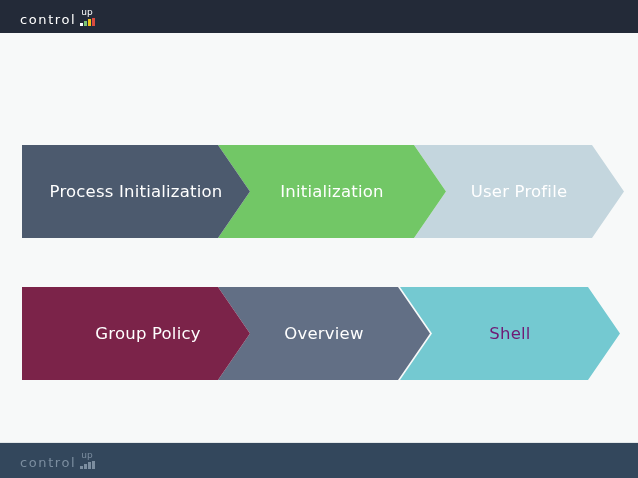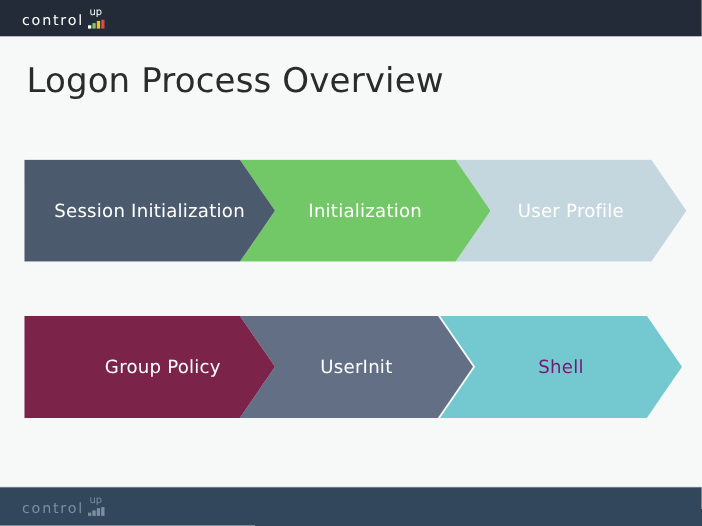--- a/index.html
+++ b/index.html
@@ -141,40 +141,39 @@
       <span class="logo-up">up</span>
       <span class="logo-bars">
         <i class="bar-1" style="background: rgb(255, 255, 255);"></i>
         <i class="bar-2" style="background: rgb(124, 197, 118);"></i>
         <i class="bar-3" style="background: rgb(240, 196, 25);"></i>
         <i class="bar-4" style="background: rgb(217, 75, 63);"></i>
       </span>
     </span>
   </div>
 
-  <h1 class="title">Logon Process Overview</h1>
 
   <div class="chev-row row-1">
     <div class="chev chev-1 shape-head" style="left: 0px; width: 228px; background: rgb(76, 90, 110); z-index: 10;">
-      <span class="chev-label" style="color: rgb(255, 255, 255);">Session Initialization</span>
+      <span class="chev-label" style="color: rgb(255, 255, 255);">Process Initialization</span>
     </div>
     <div class="chev chev-2 shape-mid" style="left: 196px; width: 228px; background: rgb(114, 199, 102); z-index: 9;">
       <span class="chev-label" style="color: rgb(255, 255, 255);">Initialization</span>
     </div>
     <div class="chev chev-3 shape-mid" style="left: 392px; width: 210px; background: rgb(196, 214, 222); z-index: 8;">
       <span class="chev-label" style="color: rgb(255, 255, 255);">User Profile</span>
     </div>
   </div>
 
   <div class="chev-row row-2">
     <div class="chev chev-1 shape-head" style="left: 0px; width: 228px; background: rgb(123, 35, 73); z-index: 10; padding-left: 24px;">
       <span class="chev-label" style="color: rgb(255, 255, 255);">Group Policy</span>
     </div>
     <div class="chev chev-2 shape-mid" style="left: 196px; width: 212px; background: rgb(98, 111, 133); z-index: 9;">
-      <span class="chev-label" style="color: rgb(255, 255, 255);">UserInit</span>
+      <span class="chev-label" style="color: rgb(255, 255, 255);">Overview</span>
     </div>
     <div class="chev chev-3 shape-mid" style="left: 378px; width: 220px; background: rgb(116, 201, 209); z-index: 8;">
       <span class="chev-label" style="color: #701a75;">Shell</span>
     </div>
   </div>
 
   <div class="footer-sep"></div>
   <div class="footerbar" style="background: rgb(51, 71, 92);"></div>
 
   <div class="logo logo-bot">

